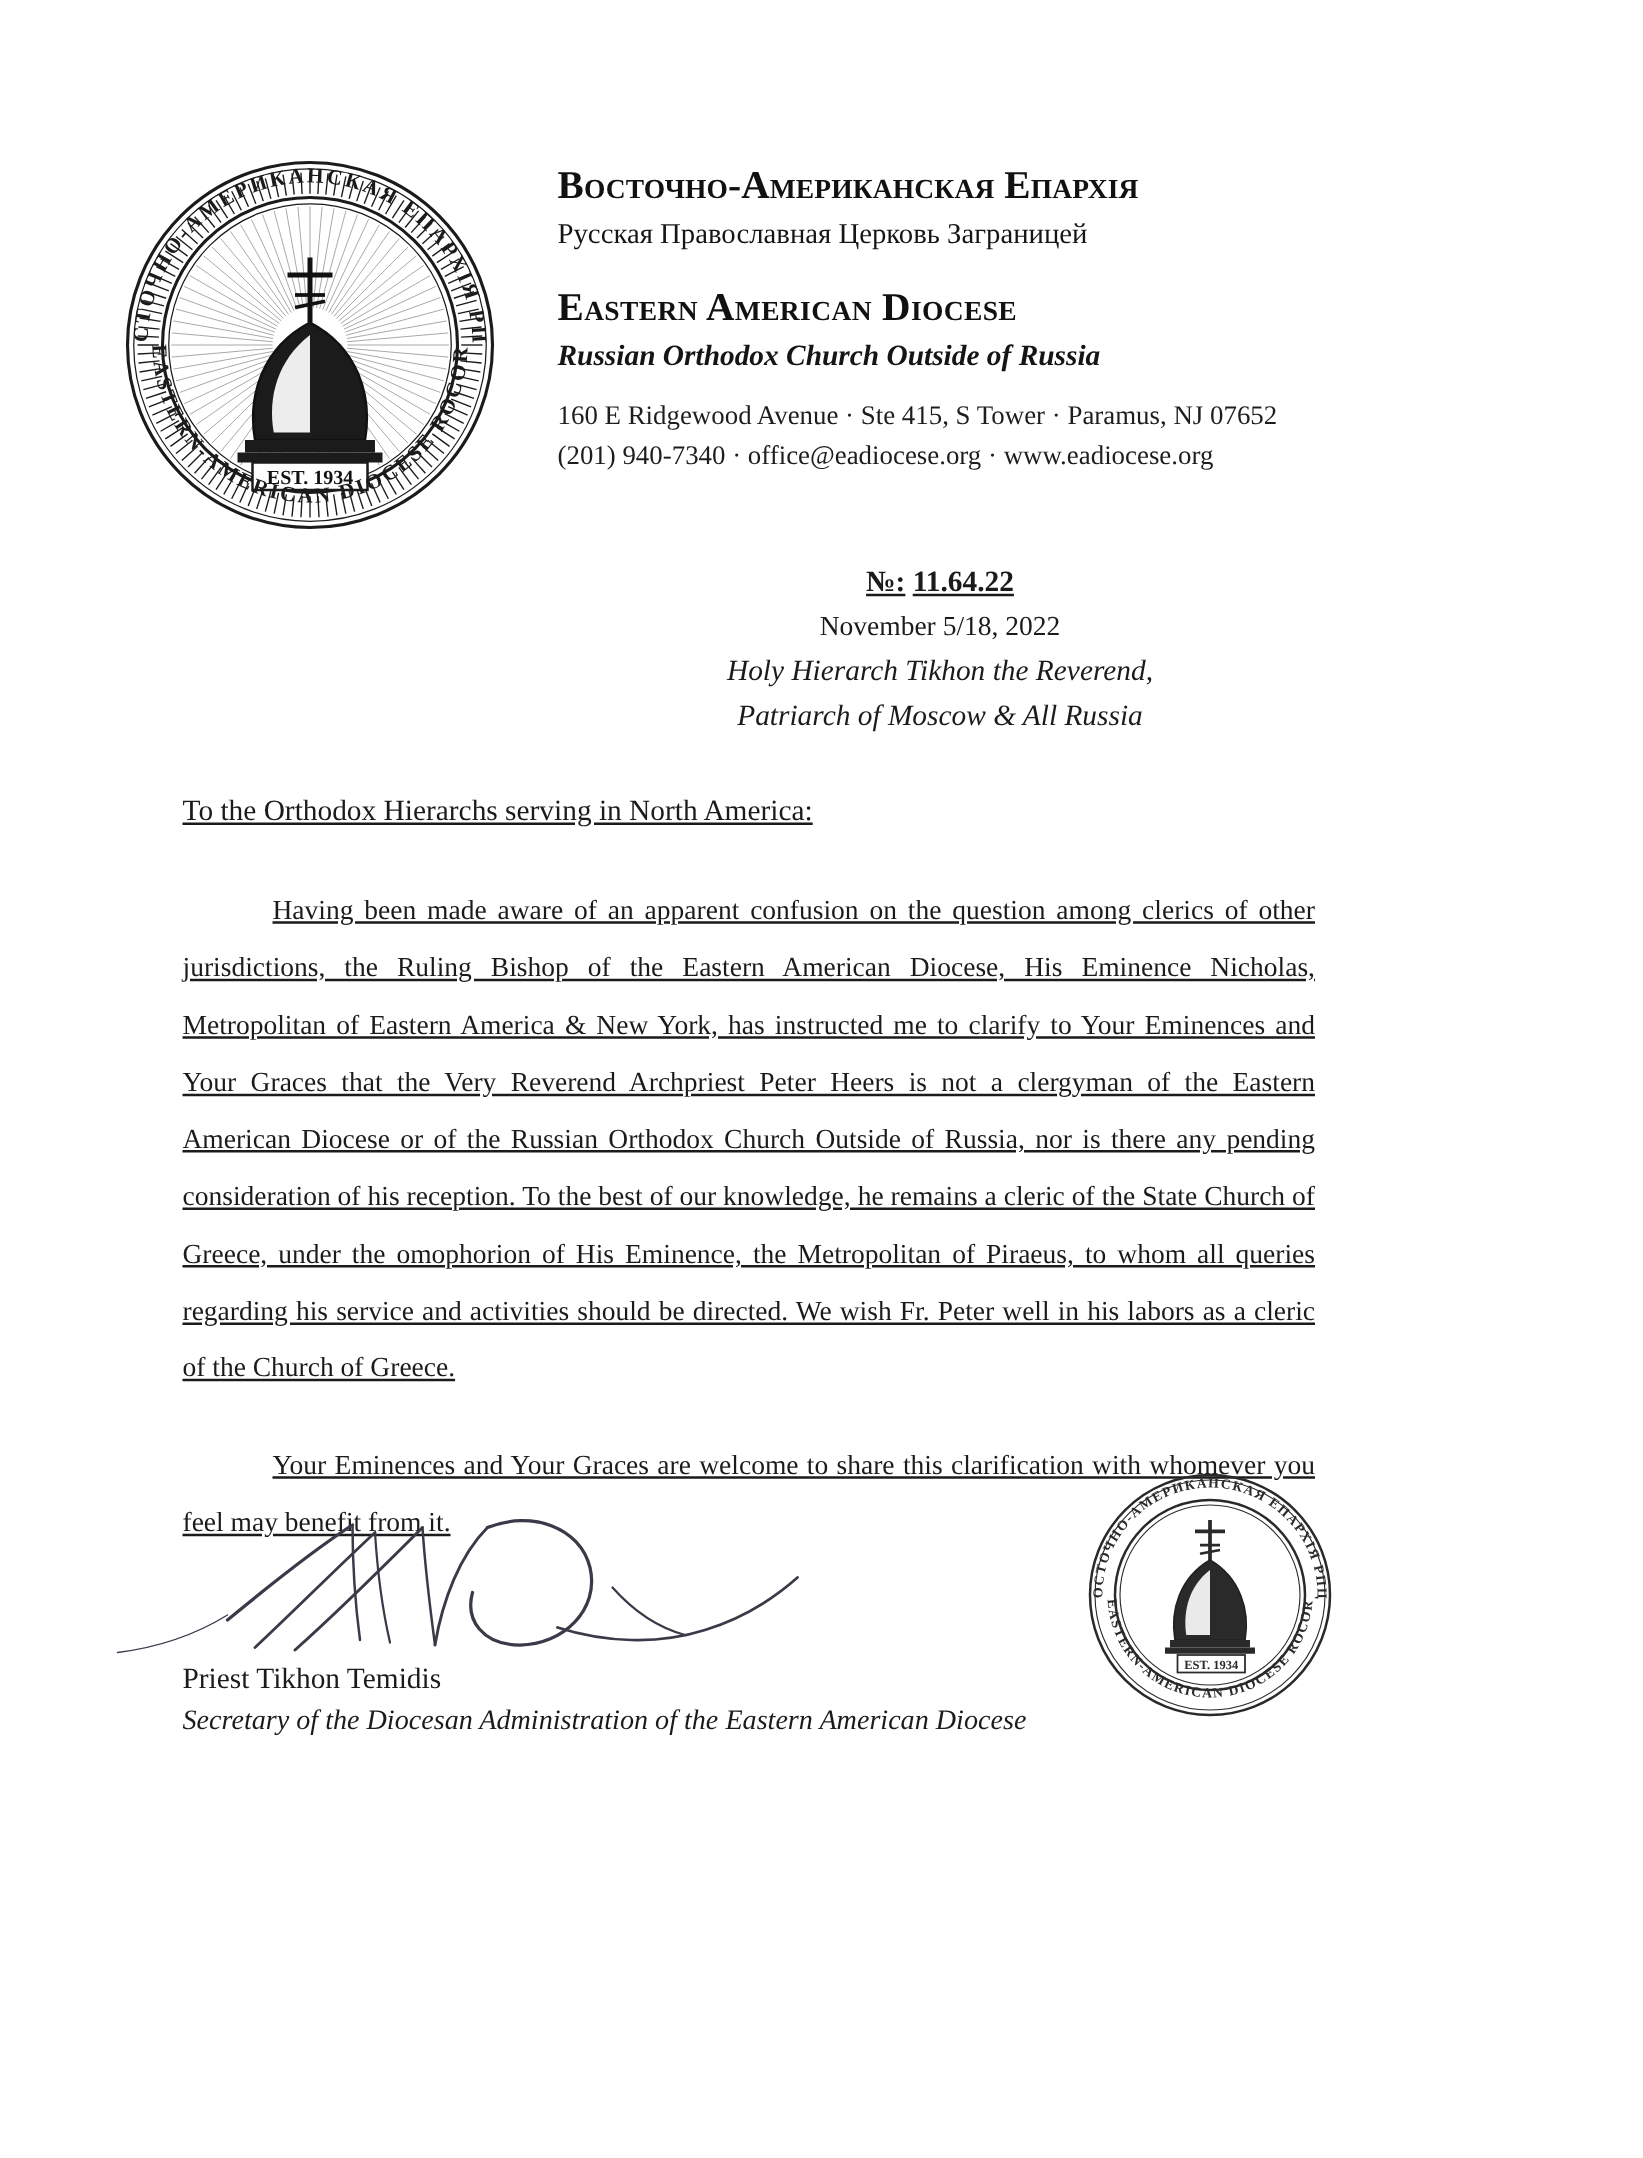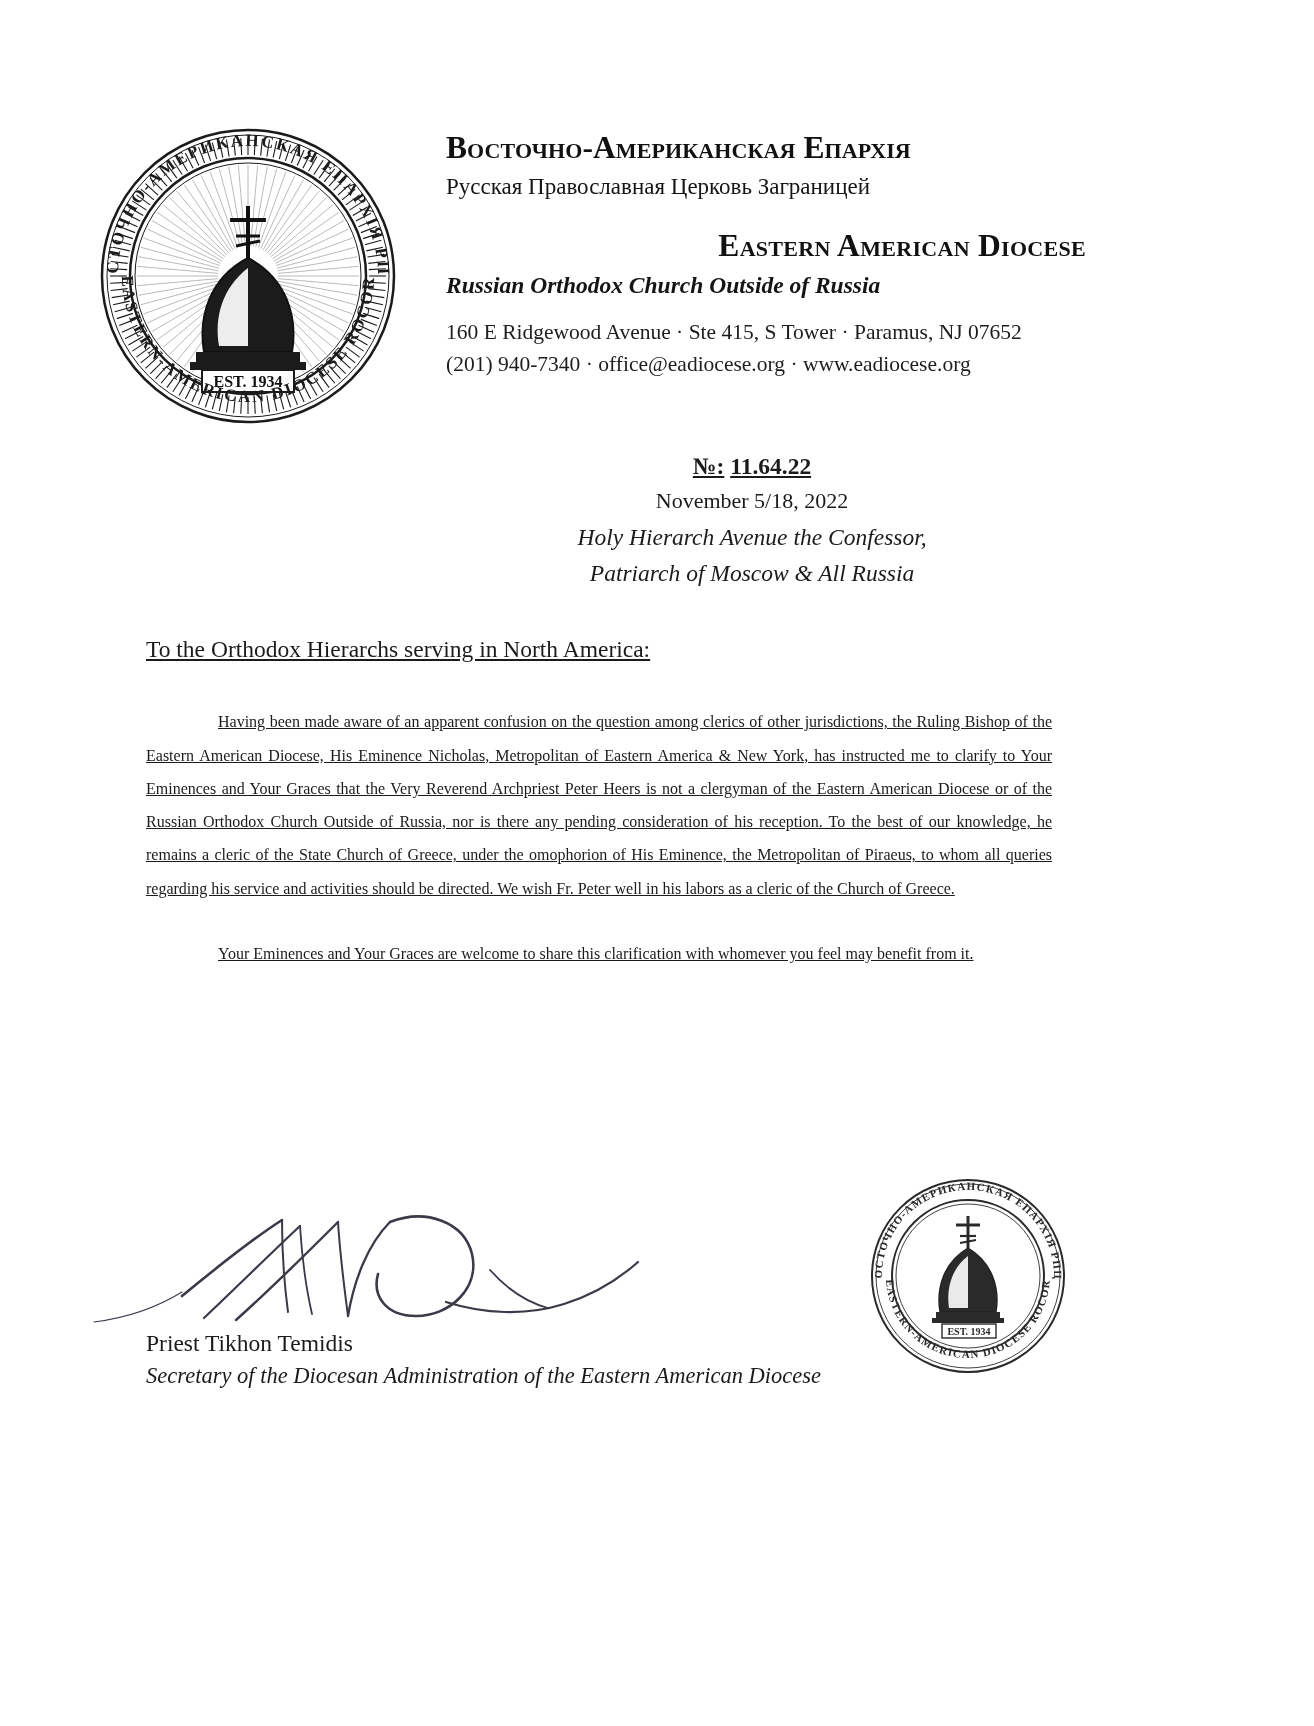--- a/index.html
+++ b/index.html
@@ -54,21 +54,20 @@
     color: #151515;
   }
   .hdr-en-main {
     font-size: 31.5px;
     font-weight: bold;
     font-variant: small-caps;
     letter-spacing: 0.3px;
     line-height: 1.12;
     margin-top: 26px;
     color: #111;
-    text-align: right;
   }
   .hdr-en-sub {
     font-size: 23.5px;
     font-weight: bold;
     line-height: 1.3;
     margin-top: 7px;
     color: #151515;
     font-style: italic;
   }
   .hdr-addr {
@@ -111,21 +110,21 @@
     top: 632px;
     width: 906px;
     text-decoration: underline;
   }
   .salutation {
     font-size: 23.5px;
     line-height: 1.5;
     margin-bottom: 38px;
   }
   .para {
-    font-size: 16px;
+    font-size: 22px;
     line-height: 2.08;
     text-align: justify;
     text-indent: 72px;
     margin: 0 0 32px 0;
     -webkit-hyphens: none;
     hyphens: none;
   }
   .para:last-child { margin-bottom: 0; }
 
   
@@ -428,21 +427,21 @@
       <div class="hdr-addr" style="margin-top:2px;">(201) 940-7340 · office@eadiocese.org · www.eadiocese.org</div>
     </div>
   </div>
 
   <div class="refblock">
     <div class="ref-no">
       <span class="ref-label">№:</span>
       <span class="ref-num">11.64.22</span>
     </div>
     <div class="ref-date">November 5/18, 2022</div>
-    <div class="ref-feast">Holy Hierarch Avenue the Confessor,</div>
+    <div class="ref-feast">Holy Hierarch Tikhon the Reverend,</div>
     <div class="ref-feast">Patriarch of Moscow &amp; All Russia</div>
   </div>
 
   <div class="body-wrap">
     <div class="salutation">To the Orthodox Hierarchs serving in North America:</div>
     <p class="para">Having been made aware of an apparent confusion on the question among clerics of other jurisdictions, the Ruling Bishop of the Eastern American Diocese, His Eminence Nicholas, Metropolitan of Eastern America &amp; New York, has instructed me to clarify to Your Eminences and Your Graces that the Very Reverend Archpriest Peter Heers is not a clergyman of the Eastern American Diocese or of the Russian Orthodox Church Outside of Russia, nor is there any pending consideration of his reception. To the best of our knowledge, he remains a cleric of the State Church of Greece, under the omophorion of His Eminence, the Metropolitan of Piraeus, to whom all queries regarding his service and activities should be directed. We wish Fr. Peter well in his labors as a cleric of the Church of Greece.</p>
     <p class="para">Your Eminences and Your Graces are welcome to share this clarification with whomever you feel may benefit from it.</p>
   </div>
 
   <div class="sig-wrap">

